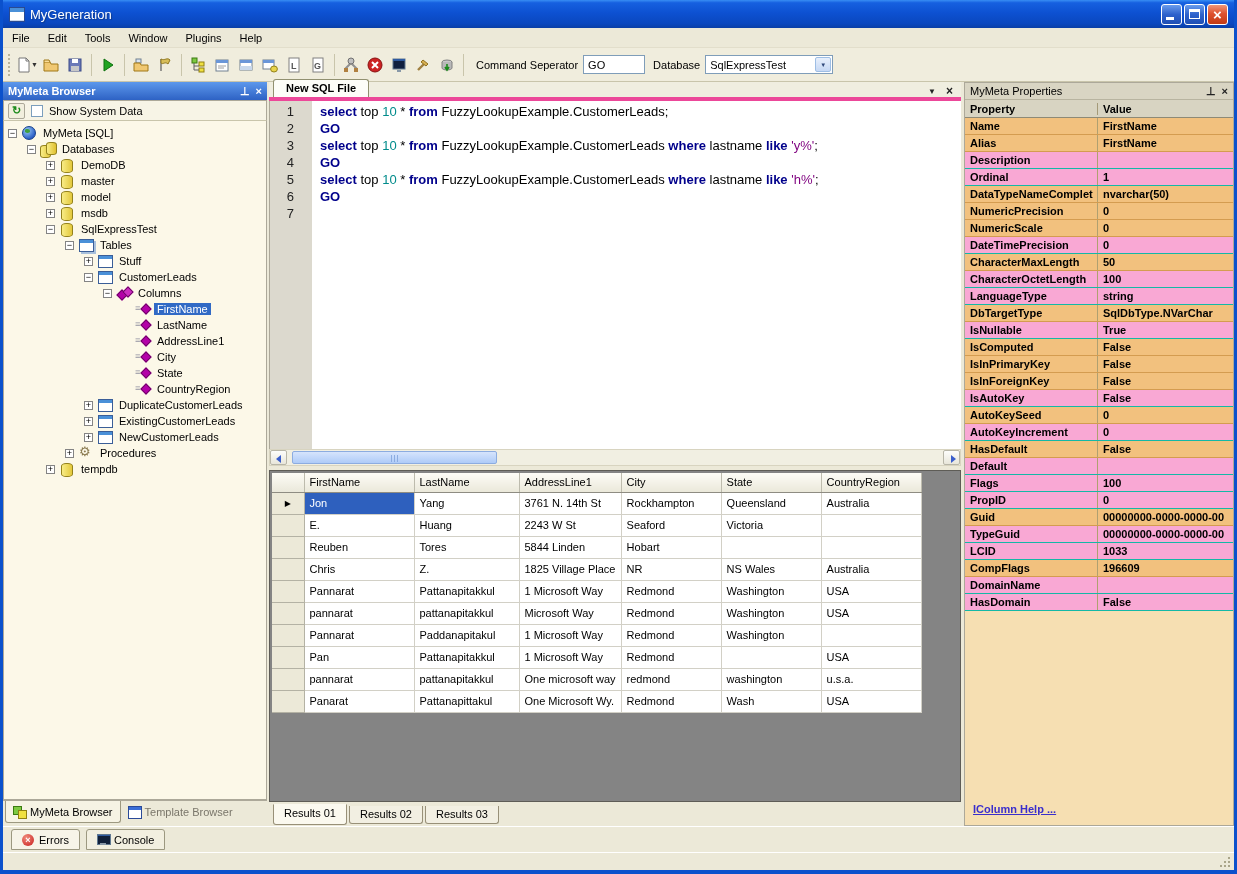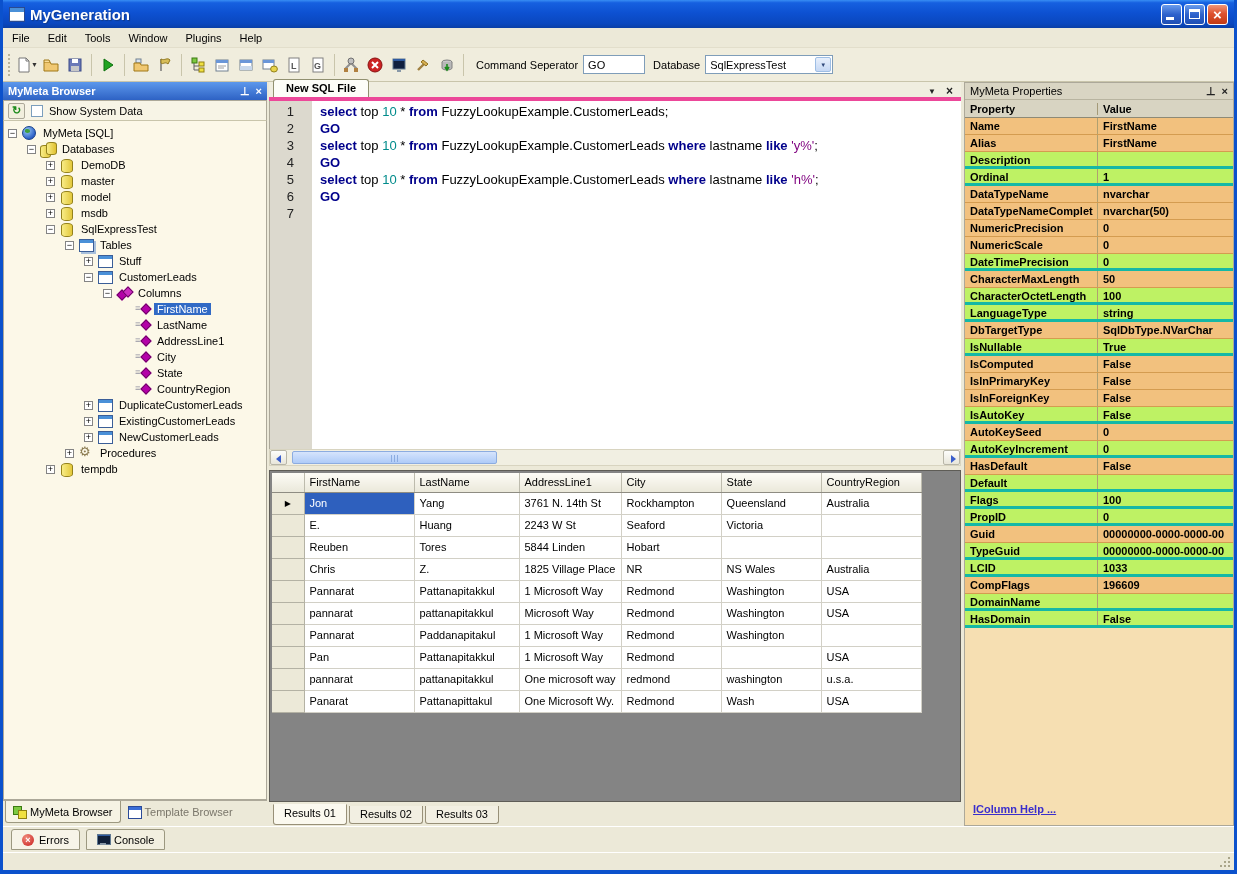--- a/index.html
+++ b/index.html
@@ -5,21 +5,21 @@
   * { box-sizing: border-box; margin: 0; padding: 0; }
   body { font-family: "Liberation Sans", sans-serif; background:#444; }
   .window { position:relative; width:1237px; height:874px; background:#ECE9D8;
     border-left:3px solid #0B51CC; border-right:3px solid #0B51CC; overflow:hidden; }
 
   
   .titlebar { height:28px; display:flex; align-items:center; padding:0 6px;
     background:linear-gradient(180deg,#388EF4 0%,#1660E0 10%,#0D51D2 45%,#0A47BE 85%,#0A3FA6 100%); }
   .app-icon { width:16px; height:15px; margin-right:5px; background:#fff; border:1px solid #2A4A90;
     background:linear-gradient(#4A90D8 0 4px,#fff 4px); box-shadow:inset 0 -1px #C8D4E8; }
-  .title-text { color:#fff; font-size:15px; font-weight:bold; text-shadow:1px 1px 1px #103A8A; }
+  .title-text { color:#fff; font-size:13px; font-weight:normal; text-shadow:1px 1px 1px #103A8A; }
   .winbtns { margin-left:auto; display:flex; gap:2px; }
   .wbtn { width:21px; height:21px; border:1px solid #fff; border-radius:3px; position:relative;
     background:linear-gradient(180deg,#6A9CEC,#2E62CC 50%,#1E4EB4); }
   .wbtn.close { background:linear-gradient(180deg,#F09678,#DE5230 45%,#C23A14); }
   .wbtn .mingl { position:absolute; left:4px; bottom:4px; width:8px; height:3px; background:#fff; }
   .wbtn .maxgl { position:absolute; left:4px; top:4px; width:11px; height:10px; border:1px solid #fff; border-top:3px solid #fff; }
   .wbtn.close::before { content:"×"; position:absolute; left:0; right:0; top:0px; text-align:center;
     color:#fff; font-weight:bold; font-size:15px; line-height:19px; }
 
   
@@ -148,21 +148,21 @@
   .rp-head { height:17px; background:#D9D5C3; display:flex; align-items:center; font-size:11px; padding:0 5px; color:#000; border-bottom:1px solid #B8B4A0; }
   .rp-head .pin-glyph, .rp-head .x-glyph { color:#222; }
   .phead { display:flex; height:18px; background:#D8D4C2; border-bottom:1px solid #8E8A76; font-size:11px; font-weight:bold; align-items:center; }
   .phead .pn { width:133px; padding-left:5px; border-right:1px solid #A49A78; }
   .phead .pv { flex:1; padding-left:5px; }
   .prows { }
   .prow { display:flex; height:17px; line-height:16px; font-size:11px; font-weight:bold; }
   .prow .pn { width:133px; padding-left:5px; border-right:1px solid #B0A070; white-space:nowrap; overflow:hidden; }
   .prow .pv { flex:1; padding-left:5px; white-space:nowrap; overflow:hidden; }
   .shade-o { background:#F2C17E; border-bottom:1px solid #D49C50; }
-  .shade-y { background:#bef264; border-bottom:3px solid #14b8a6; }
+  .shade-y { background:#f9a8d4; border-bottom:1px solid #14b8a6; }
   .rp-fill { flex:1; background:#F6DFB2; position:relative; }
   .help-link { position:absolute; left:8px; bottom:10px; font-size:11px; font-weight:bold; color:#3A2ECC; text-decoration:underline; }
 
   
   .bottom-tabs { height:26px; background:#ECE9D8; border-top:1px solid #fff; display:flex; align-items:center; padding-left:8px; gap:6px; }
   .btab { height:21px; display:flex; align-items:center; gap:4px; padding:0 10px; font-size:11px;
     background:#F2EFE0; border:1px solid #9C9880; border-radius:3px 3px 0 0; }
   .btab.active { background:#F7F4E8; }
   .statusbar { height:18px; background:#ECE9D8; border-top:1px solid #fff; position:relative; }
   .szgrip { position:absolute; right:4px; bottom:3px; width:2px; height:2px; background:#A9A589;
@@ -658,24 +658,20 @@
           </div>
           <div class="prow shade-y">
             <span class="pn">Description</span>
             <span class="pv"></span>
           </div>
           <div class="prow shade-y">
             <span class="pn">Ordinal</span>
             <span class="pv">1</span>
           </div>
           <div class="prow shade-o">
-            <span class="pn">DataTypeName</span>
-            <span class="pv">nvarchar</span>
-          </div>
-          <div class="prow shade-o">
             <span class="pn">DataTypeNameComplet</span>
             <span class="pv">nvarchar(50)</span>
           </div>
           <div class="prow shade-o">
             <span class="pn">NumericPrecision</span>
             <span class="pv">0</span>
           </div>
           <div class="prow shade-o">
             <span class="pn">NumericScale</span>
             <span class="pv">0</span>

